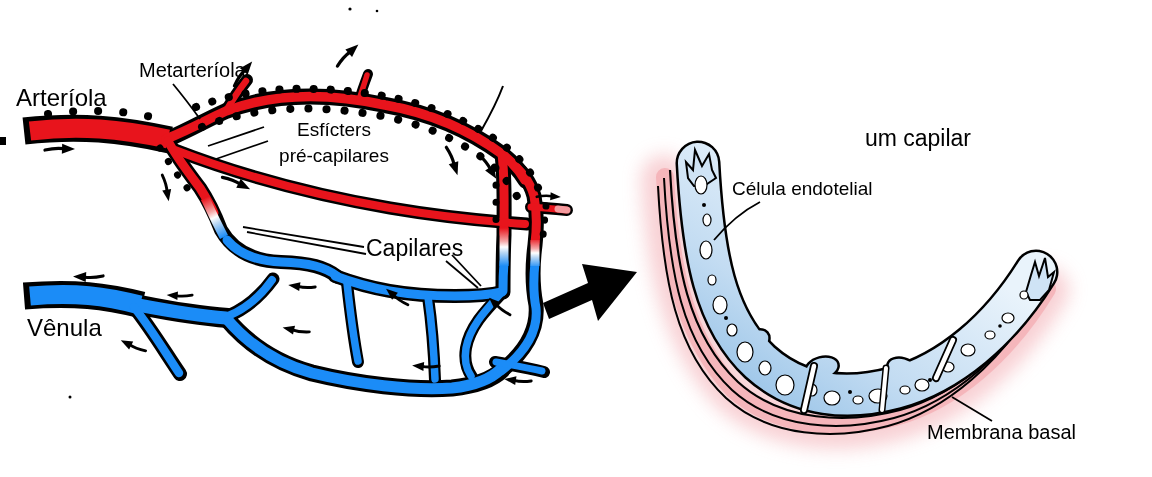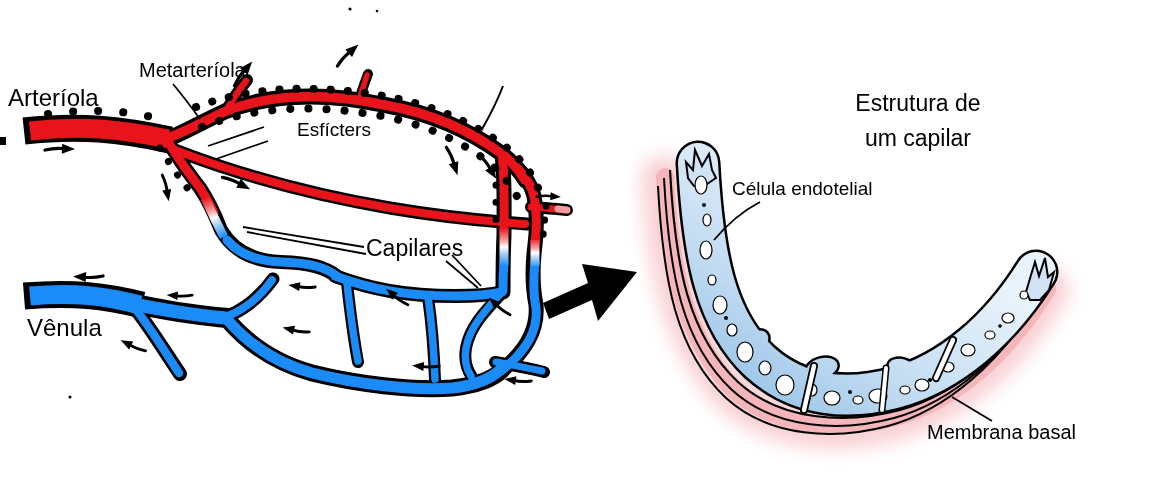--- a/index.html
+++ b/index.html
@@ -1,21 +1,21 @@
 <!DOCTYPE html>
 <html><head>
 <meta charset="utf-8">
 <style>
   html,body{margin:0;padding:0;background:#ffffff;}
   .stage{position:relative;width:1152px;height:477px;background:#ffffff;overflow:hidden;
          font-family:"Liberation Sans", sans-serif;}
   .stage svg{position:absolute;left:0;top:0;}
   .label{position:absolute;color:#000;white-space:nowrap;line-height:1.15;
          font-family:Liberation Sans, sans-serif;}
-  .lbl-arteriola{left:8px;top:84px;font-size:24px;}
+  .lbl-arteriola{left:16px;top:84px;font-size:24px;}
   .lbl-metarteriola{left:139px;top:59px;font-size:20px;}
   .lbl-esficters{left:256px;top:117px;width:156px;text-align:center;font-size:19px;line-height:26px;white-space:normal;}
   .lbl-capilares{left:366px;top:235px;font-size:23px;}
   .lbl-venula{left:6px;top:314px;font-size:24px;margin-left:21px;}
   .lbl-estrutura{left:836px;top:86px;width:164px;text-align:center;font-size:23px;line-height:35px;white-space:normal;}
   .lbl-celula{left:732px;top:178px;font-size:19px;}
   .lbl-membrana{left:927px;top:421px;font-size:20px;}
 </style>
 </head>
 <body>
@@ -239,20 +239,20 @@
 
     <g stroke="#000" stroke-width="1.8" fill="none">
       <path d="M760 202 Q 735 215, 714 240"></path>
       <path d="M992 421 L 952 397"></path>
     </g>
   </g>
 </svg>
 
 <div class="label lbl-arteriola">Arteríola</div>
 <div class="label lbl-metarteriola">Metarteríola</div>
-<div class="label lbl-esficters"><span>Esfícters</span><br></div>
+<div class="label lbl-esficters"><span>Esfícters</span><br><span>pré-capilares</span></div>
 <div class="label lbl-capilares">Capilares</div>
 <div class="label lbl-venula">Vênula</div>
-<div class="label lbl-estrutura"><span>Estrutura de</span><br><span>um capilar</span></div>
+<div class="label lbl-estrutura"><br><span>um capilar</span></div>
 <div class="label lbl-celula">Célula endotelial</div>
 <div class="label lbl-membrana">Membrana basal</div>
 
 </div>
 
 </body></html>

